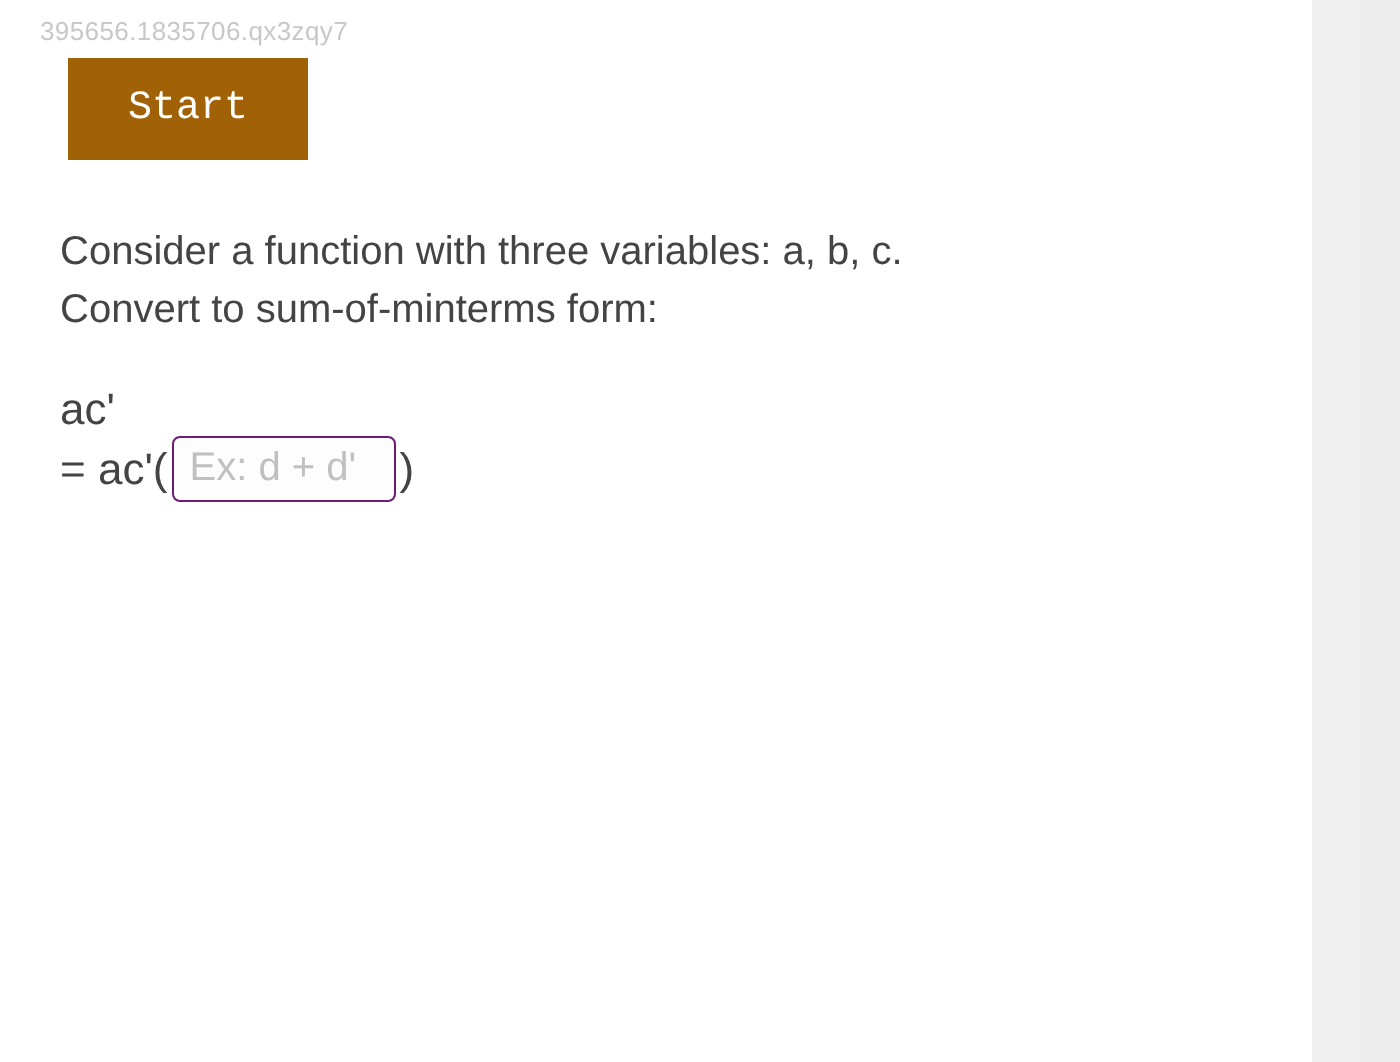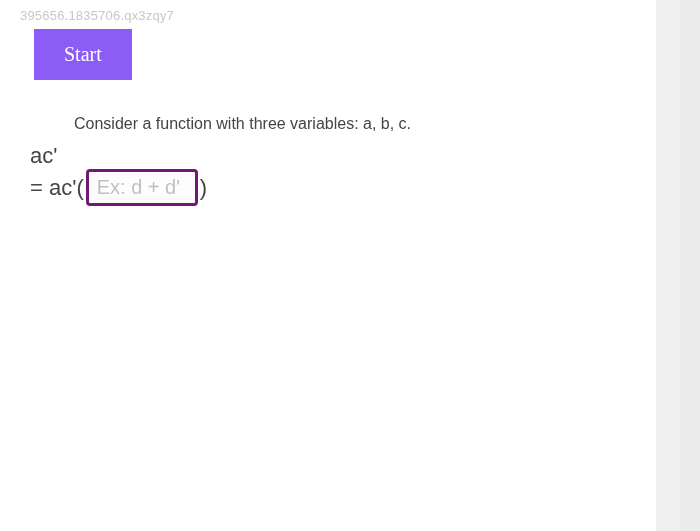--- a/index.html
+++ b/index.html
@@ -22,52 +22,51 @@
       padding: 0;
     }
     .watermark {
       color: #c8c8c8;
       font-size: 13px;
       padding: 8px 0 6px 20px;
       font-weight: 400;
       letter-spacing: 0.2px;
     }
     .start-btn {
-      background: #8b5cf6;
+      background: #a16207;
       color: #ffffff;
       border: none;
       font-size: 20px;
       font-weight: 400;
       padding: 14px 30px;
       margin-left: 34px;
       cursor: pointer;
-      font-family: Liberation Serif, serif;
+      font-family: Liberation Mono, monospace;
     }
     .content {
       padding: 32px 30px 0 30px;
     }
     .prompt-text {
       color: #444444;
-      font-size: 16px;
+      font-size: 20px;
       line-height: 1.45;
       font-weight: 400;
-      margin-left: 44px;
     }
     .expr-line {
       color: #444444;
       font-size: 22px;
       font-weight: 400;
       display: flex;
       align-items: center;
     }
     .expr-line.first {
-      margin-top: 8px;
+      margin-top: 22px;
     }
     .answer-input {
-      border: 3px solid #701a75;
+      border: 1px solid #701a75;
       border-radius: 4px;
       font-size: 20px;
       padding: 4px 8px;
       width: 112px;
       color: #444444;
       font-family: inherit;
       margin: 0 2px;
       background: #fdfdfd;
     }
     .answer-input::placeholder {
@@ -85,20 +84,21 @@
 </head>
 <body>
 
 <div class="page">
   <div class="watermark">395656.1835706.qx3zqy7</div>
 
   <button class="start-btn">Start</button>
 
   <div class="content">
     <div class="prompt-text">Consider a function with three variables: a, b, c.</div>
+    <div class="prompt-text">Convert to sum-of-minterms form:</div>
 
     <div class="expr-line first">ac'</div>
 
     <div class="expr-line">
       <span>= ac'(</span>
       <input type="text" class="answer-input" placeholder="Ex: d + d'" style="">
       <span>)</span>
     </div>
 
   </div>

